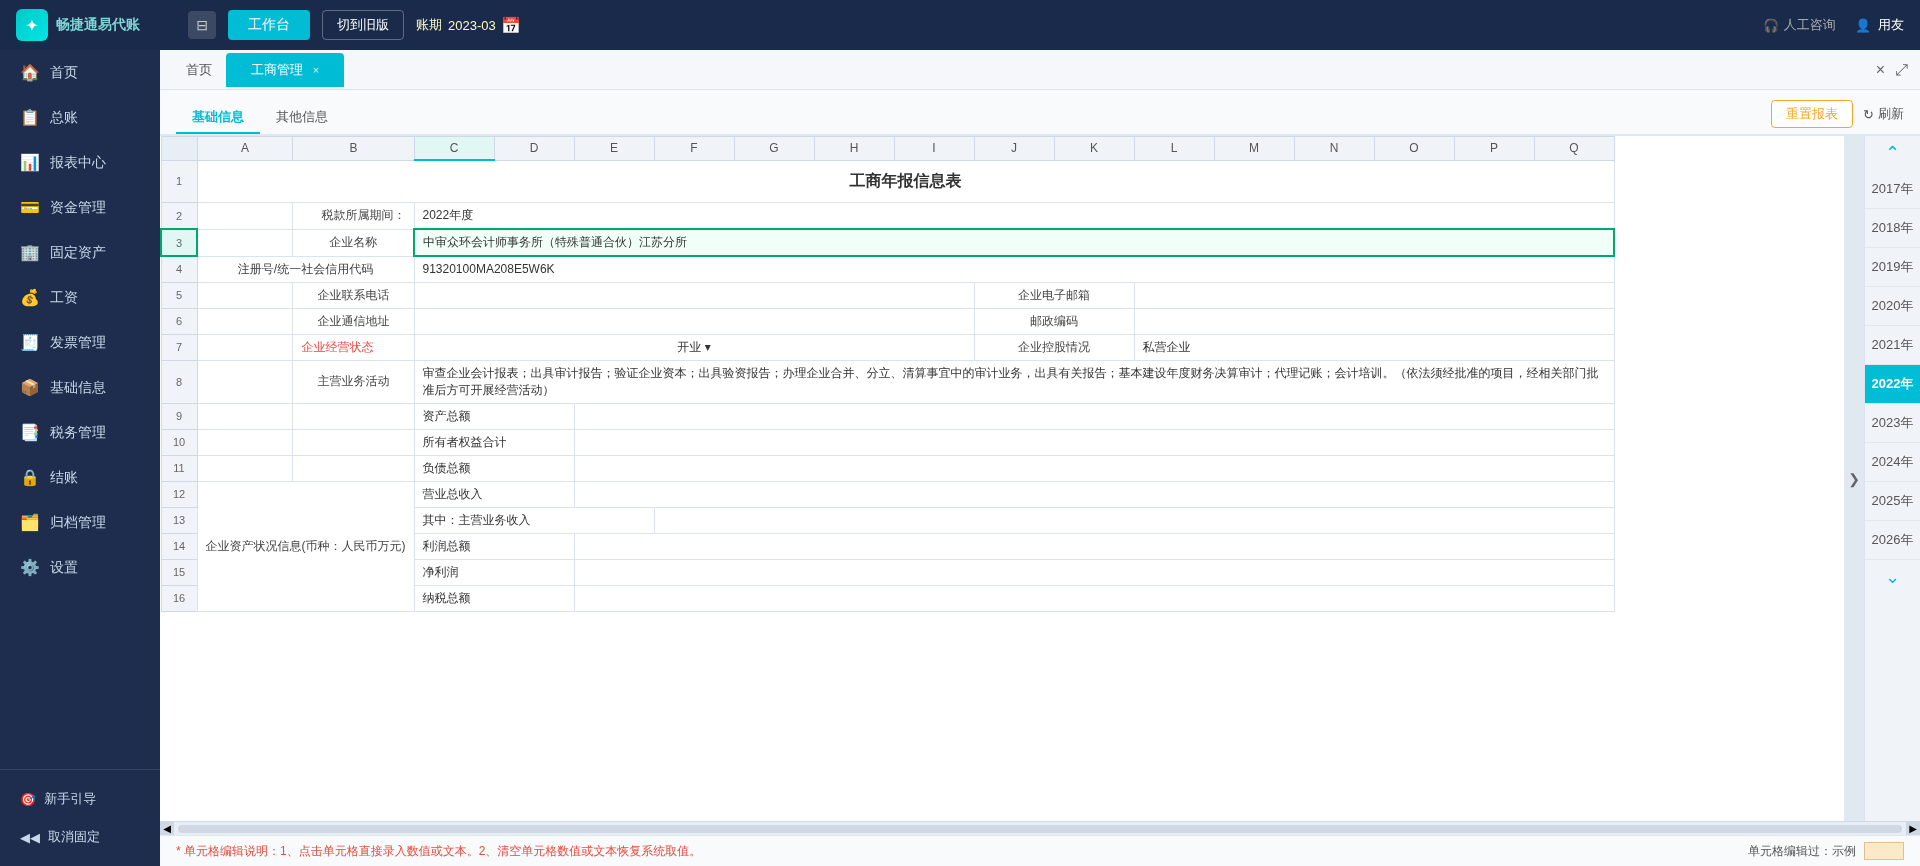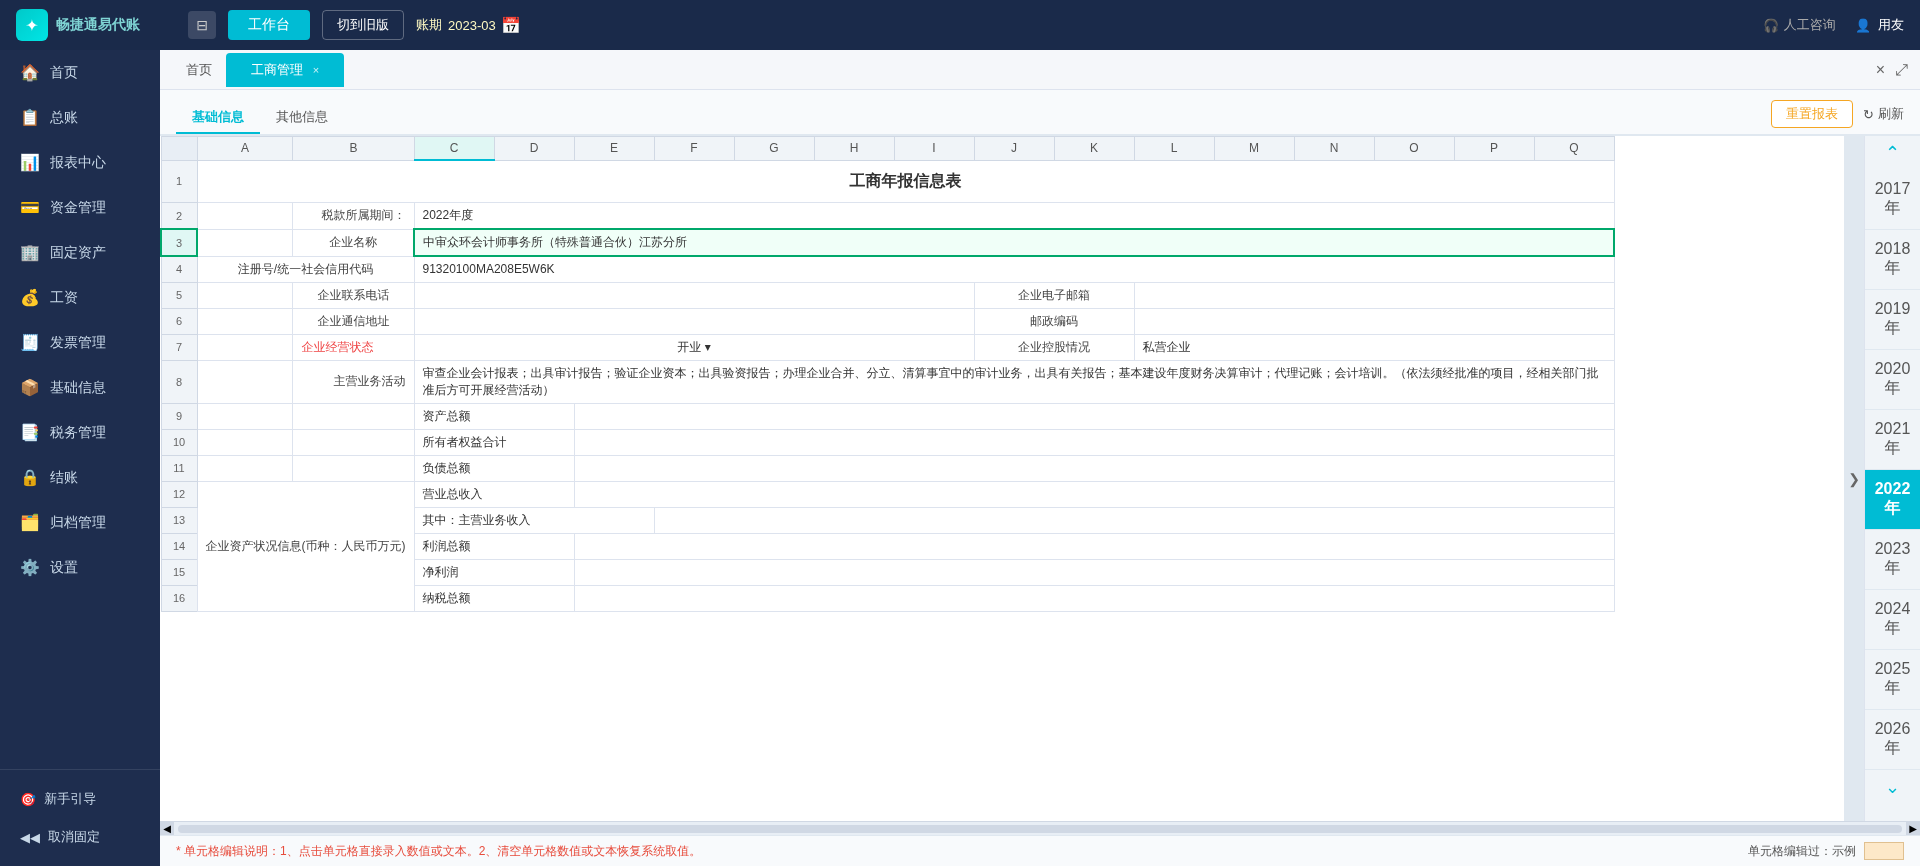--- a/index.html
+++ b/index.html
@@ -63,21 +63,21 @@
     .spreadsheet { border-collapse: collapse; font-size: 12px; min-width: 1200px; }
 
     
     .col-header { background: #f0f4f8; border: 1px solid #d0d8e4; text-align: center; padding: 4px 8px; font-weight: normal; color: #555; min-width: 80px; position: sticky; top: 0; z-index: 10; }
     .col-header.row-num { min-width: 36px; width: 36px; background: #e8eef5; }
 
     
     .sheet-row td { border: 1px solid #dde3ee; padding: 4px 8px; color: #333; vertical-align: middle; white-space: nowrap; }
     .sheet-row .row-num-cell { background: #f0f4f8; text-align: center; color: #666; font-size: 11px; border: 1px solid #d0d8e4; }
     .sheet-row td.section-header { text-align: center; font-size: 16px; font-weight: bold; color: #333; }
-    .year-item { padding: 10px 4px; text-align: center; font-size: 16px; cursor: pointer; color: #555; border-bottom: 1px solid #e0e8f0; }
+    .year-item { padding: 10px 4px; text-align: center; font-size: 13px; cursor: pointer; color: #555; border-bottom: 1px solid #e0e8f0; }
     .year-item.active { background: #00bcd4; color: white; font-weight: bold; }
     .year-collapse { width: 20px; background: #e0e8f0; display: flex; align-items: center; justify-content: center; cursor: pointer; flex-direction: column; gap: 4px; }
     .year-collapse-icon { font-size: 14px; color: #666; }
 
     
     .bottom-bar { background: #f8fafc; border-top: 1px solid #e0e8f0; padding: 6px 16px; display: flex; align-items: center; justify-content: space-between; font-size: 12px; }
     .bottom-note { color: #e74c3c; }
     .bottom-right { display: flex; align-items: center; gap: 8px; color: #555; }
     .edit-sample { width: 40px; height: 18px; background: #fde8c8; border: 1px solid #e0c090; display: inline-block; }
 
@@ -282,21 +282,21 @@
                   <td></td>
                   <td style="color:#ef4444;">企业经营状态</td>
                   <td colspan="7" style="text-align:center;">开业 ▾</td>
                   <td colspan="2" style="text-align:center; color:#444;">企业控股情况</td>
                   <td colspan="6">私营企业</td>
                 </tr>
 
                 <tr class="sheet-row">
                   <td class="row-num-cell">8</td>
                   <td></td>
-                  <td style="text-align:right; color:#444;">主营业务活动</td>
+                  <td style="text-align:center; color:#444;">主营业务活动</td>
                   <td colspan="15" style="white-space:normal; max-width:900px; font-size:12px; color:#333;">审查企业会计报表；出具审计报告；验证企业资本；出具验资报告；办理企业合并、分立、清算事宜中的审计业务，出具有关报告；基本建设年度财务决算审计；代理记账；会计培训。（依法须经批准的项目，经相关部门批准后方可开展经营活动）</td>
                 </tr>
 
                 <tr class="sheet-row">
                   <td class="row-num-cell">9</td>
                   <td></td>
                   <td></td>
                   <td colspan="2">资产总额</td>
                   <td colspan="13"></td>
                 </tr>

